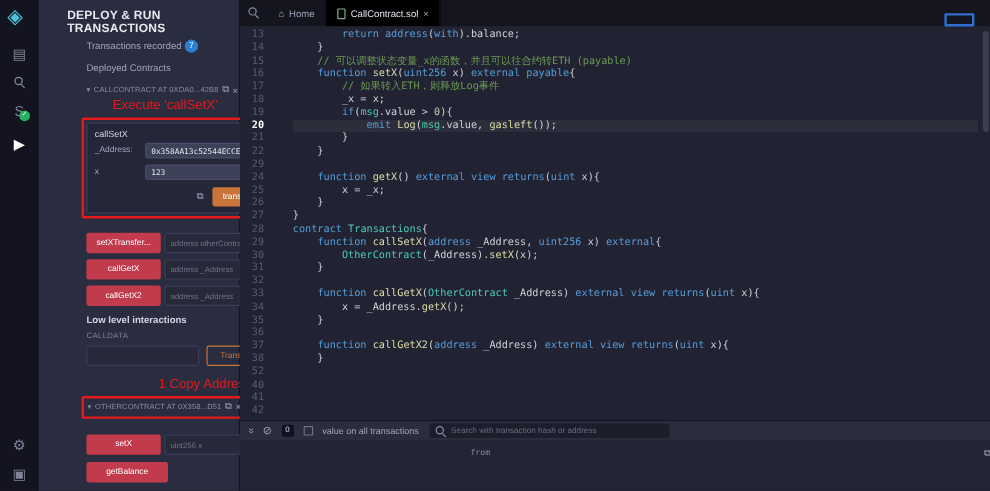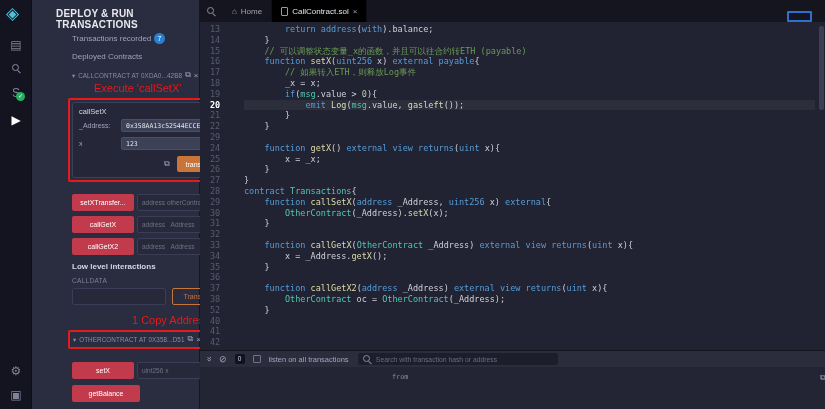--- a/index.html
+++ b/index.html
@@ -219,35 +219,34 @@
         <div class="cl"><span class="tk-k">contract</span><span class="tk-p"> </span><span class="tk-b">Transactions</span><span class="tk-p">{</span></div>
         <div class="cl"><span class="tk-p">    </span><span class="tk-k">function</span><span class="tk-p"> </span><span class="tk-f">callSetX</span><span class="tk-p">(</span><span class="tk-k">address</span><span class="tk-p"> _Address, </span><span class="tk-k">uint256</span><span class="tk-p"> x) </span><span class="tk-k">external</span><span class="tk-p">{</span></div>
         <div class="cl"><span class="tk-p">        </span><span class="tk-b">OtherContract</span><span class="tk-p">(_Address).</span><span class="tk-f">setX</span><span class="tk-p">(x);</span></div>
         <div class="cl"><span class="tk-p">    }</span></div>
         <div class="cl">&nbsp;</div>
         <div class="cl"><span class="tk-p">    </span><span class="tk-k">function</span><span class="tk-p"> </span><span class="tk-f">callGetX</span><span class="tk-p">(</span><span class="tk-b">OtherContract</span><span class="tk-p"> _Address) </span><span class="tk-k">external</span><span class="tk-p"> </span><span class="tk-k">view</span><span class="tk-p"> </span><span class="tk-k">returns</span><span class="tk-p">(</span><span class="tk-k">uint</span><span class="tk-p"> x){</span></div>
         <div class="cl"><span class="tk-p">        x = _Address.</span><span class="tk-f">getX</span><span class="tk-p">();</span></div>
         <div class="cl"><span class="tk-p">    }</span></div>
         <div class="cl">&nbsp;</div>
         <div class="cl"><span class="tk-p">    </span><span class="tk-k">function</span><span class="tk-p"> </span><span class="tk-f">callGetX2</span><span class="tk-p">(</span><span class="tk-k">address</span><span class="tk-p"> _Address) </span><span class="tk-k">external</span><span class="tk-p"> </span><span class="tk-k">view</span><span class="tk-p"> </span><span class="tk-k">returns</span><span class="tk-p">(</span><span class="tk-k">uint</span><span class="tk-p"> x){</span></div>
-        <div class="cl"><span class="tk-p">        </span><span class="tk-b">OtherContract</span><span class="tk-p"> oc = </span><span class="tk-b">OtherContract</span><span class="tk-p">(_Address);</span></div>
         <div class="cl"><span class="tk-p">    }</span></div>
         <div class="cl">&nbsp;</div>
       </div>
     <div class="vthumb"></div>
   </div>
   <div class="viewbox"></div>
 
   <div class="terminal">
     <div class="termbar">
       <span class="dblchev">«</span>
       <span class="ban">⊘</span>
       <span class="zbadge">0</span>
       <span class="cb"></span>
-      <span class="listen">listen on all transactions</span>
+      <span class="listen">value on all transactions</span>
       <div class="tsearch">
         <span class="mag"></span>
         <input placeholder="Search with transaction hash or address" style="">
       </div>
     </div>
     <div class="fromrow">
       <span class="k">from</span>
       <span class="icon-s" style="position:absolute;left:602px">⧉</span>
     </div>
   </div>

